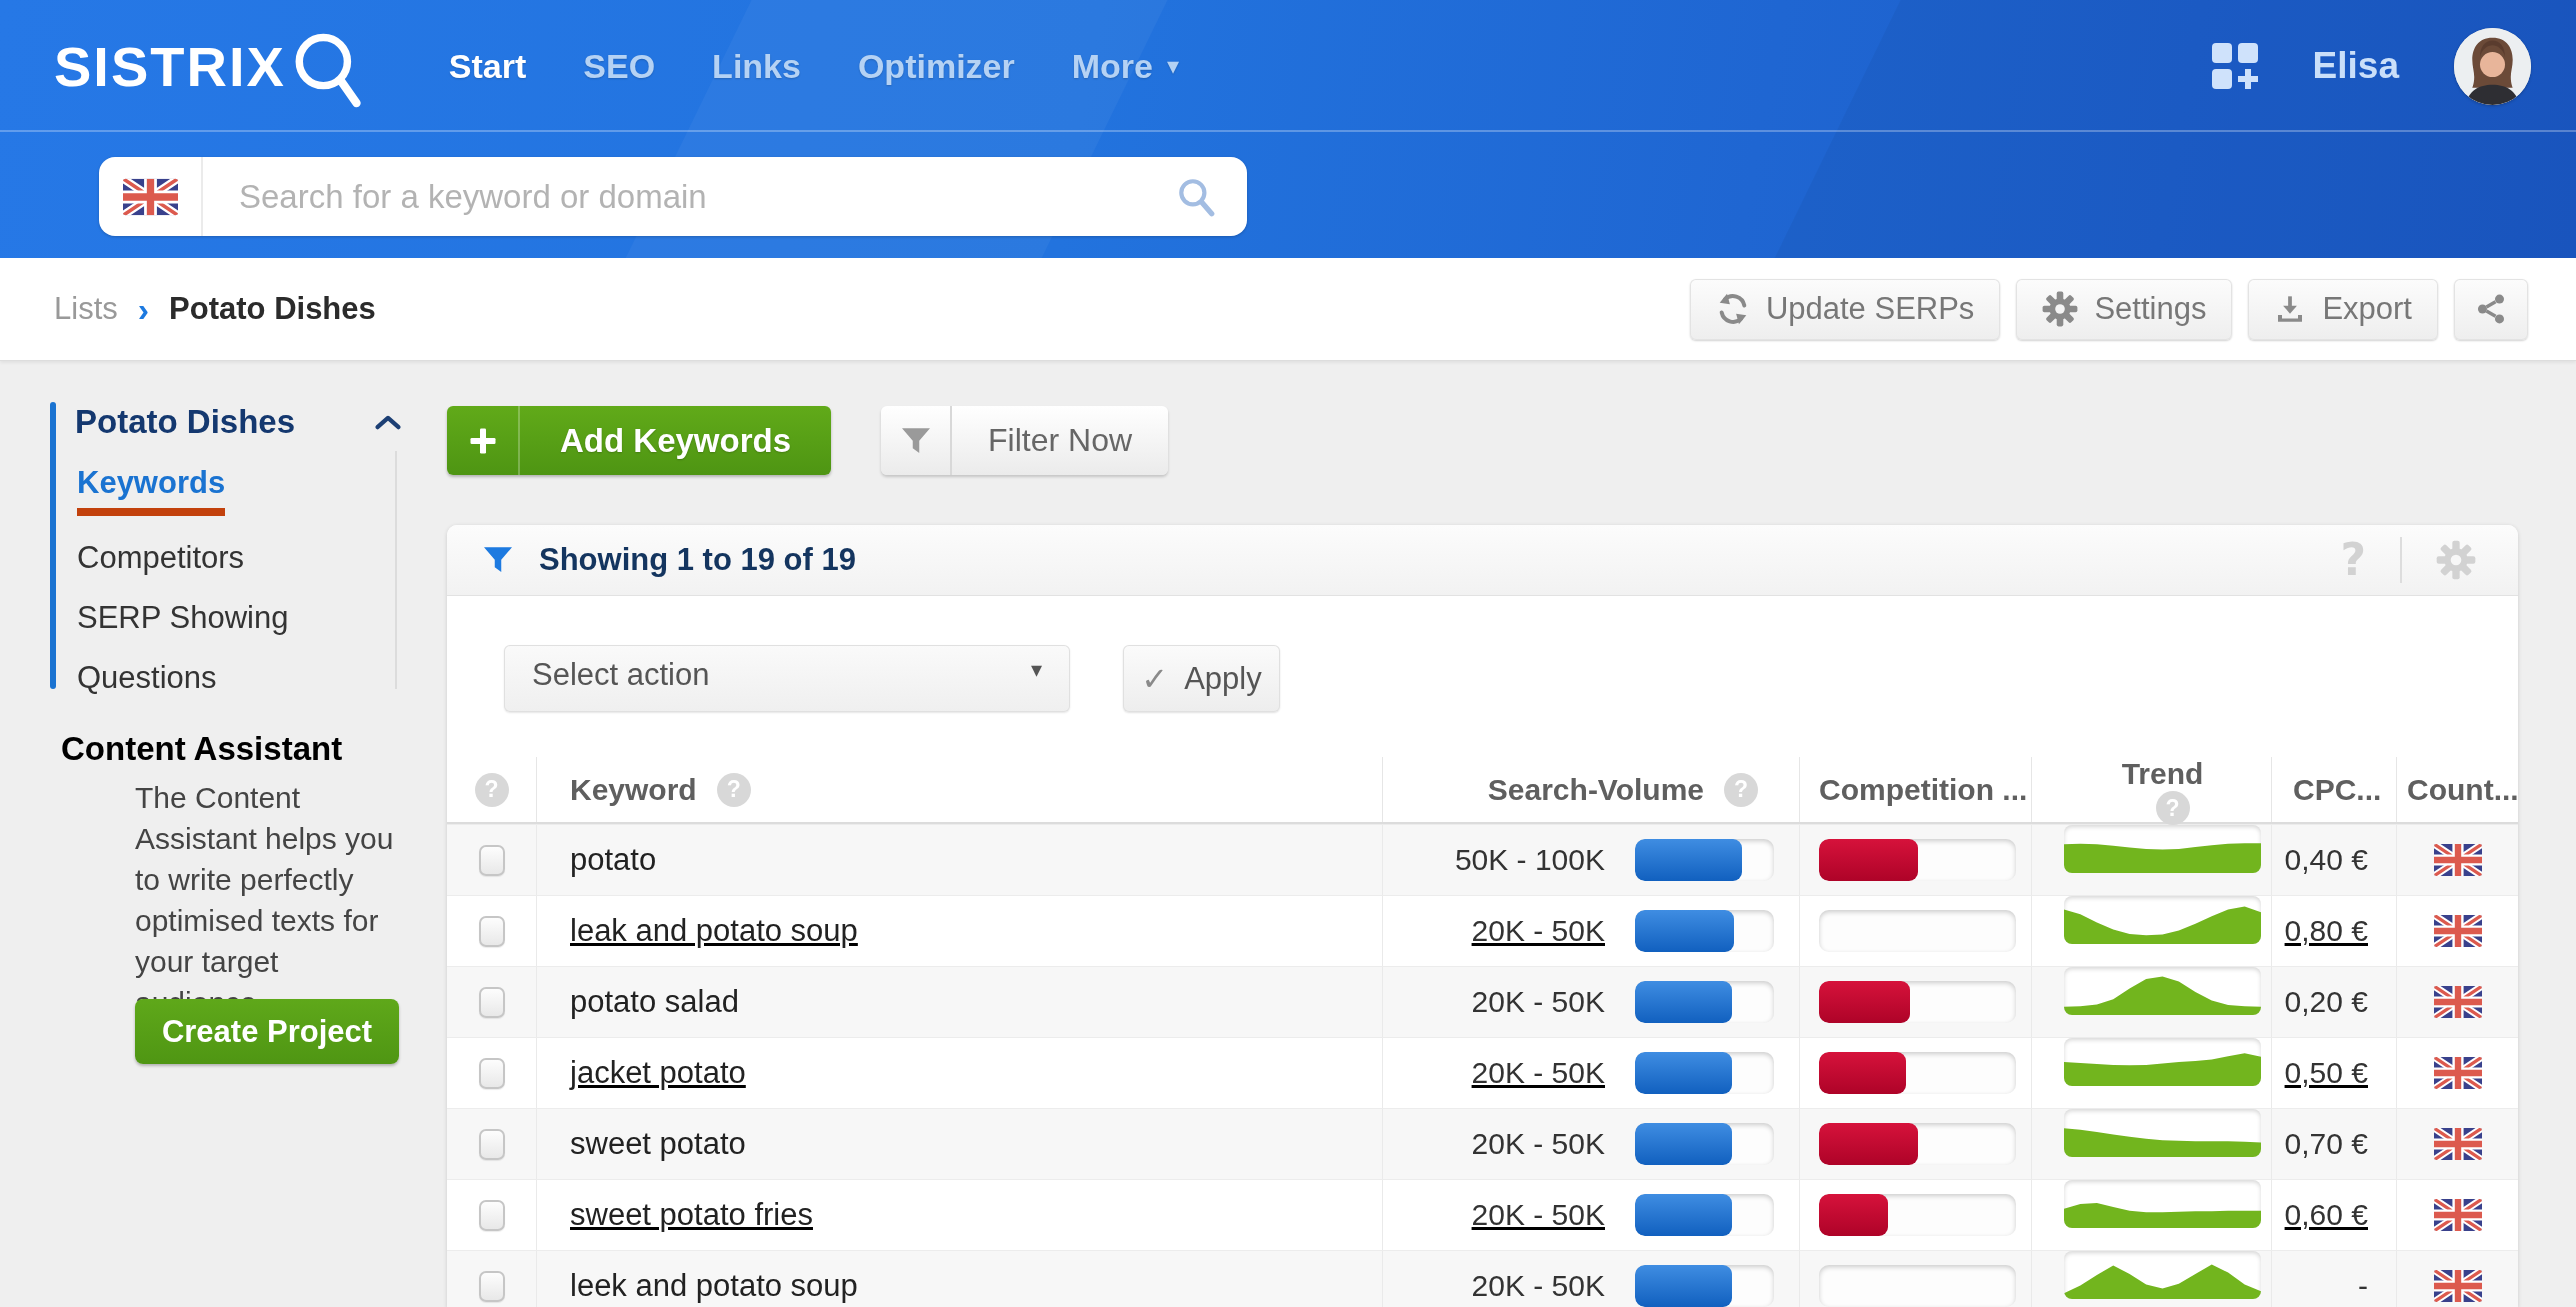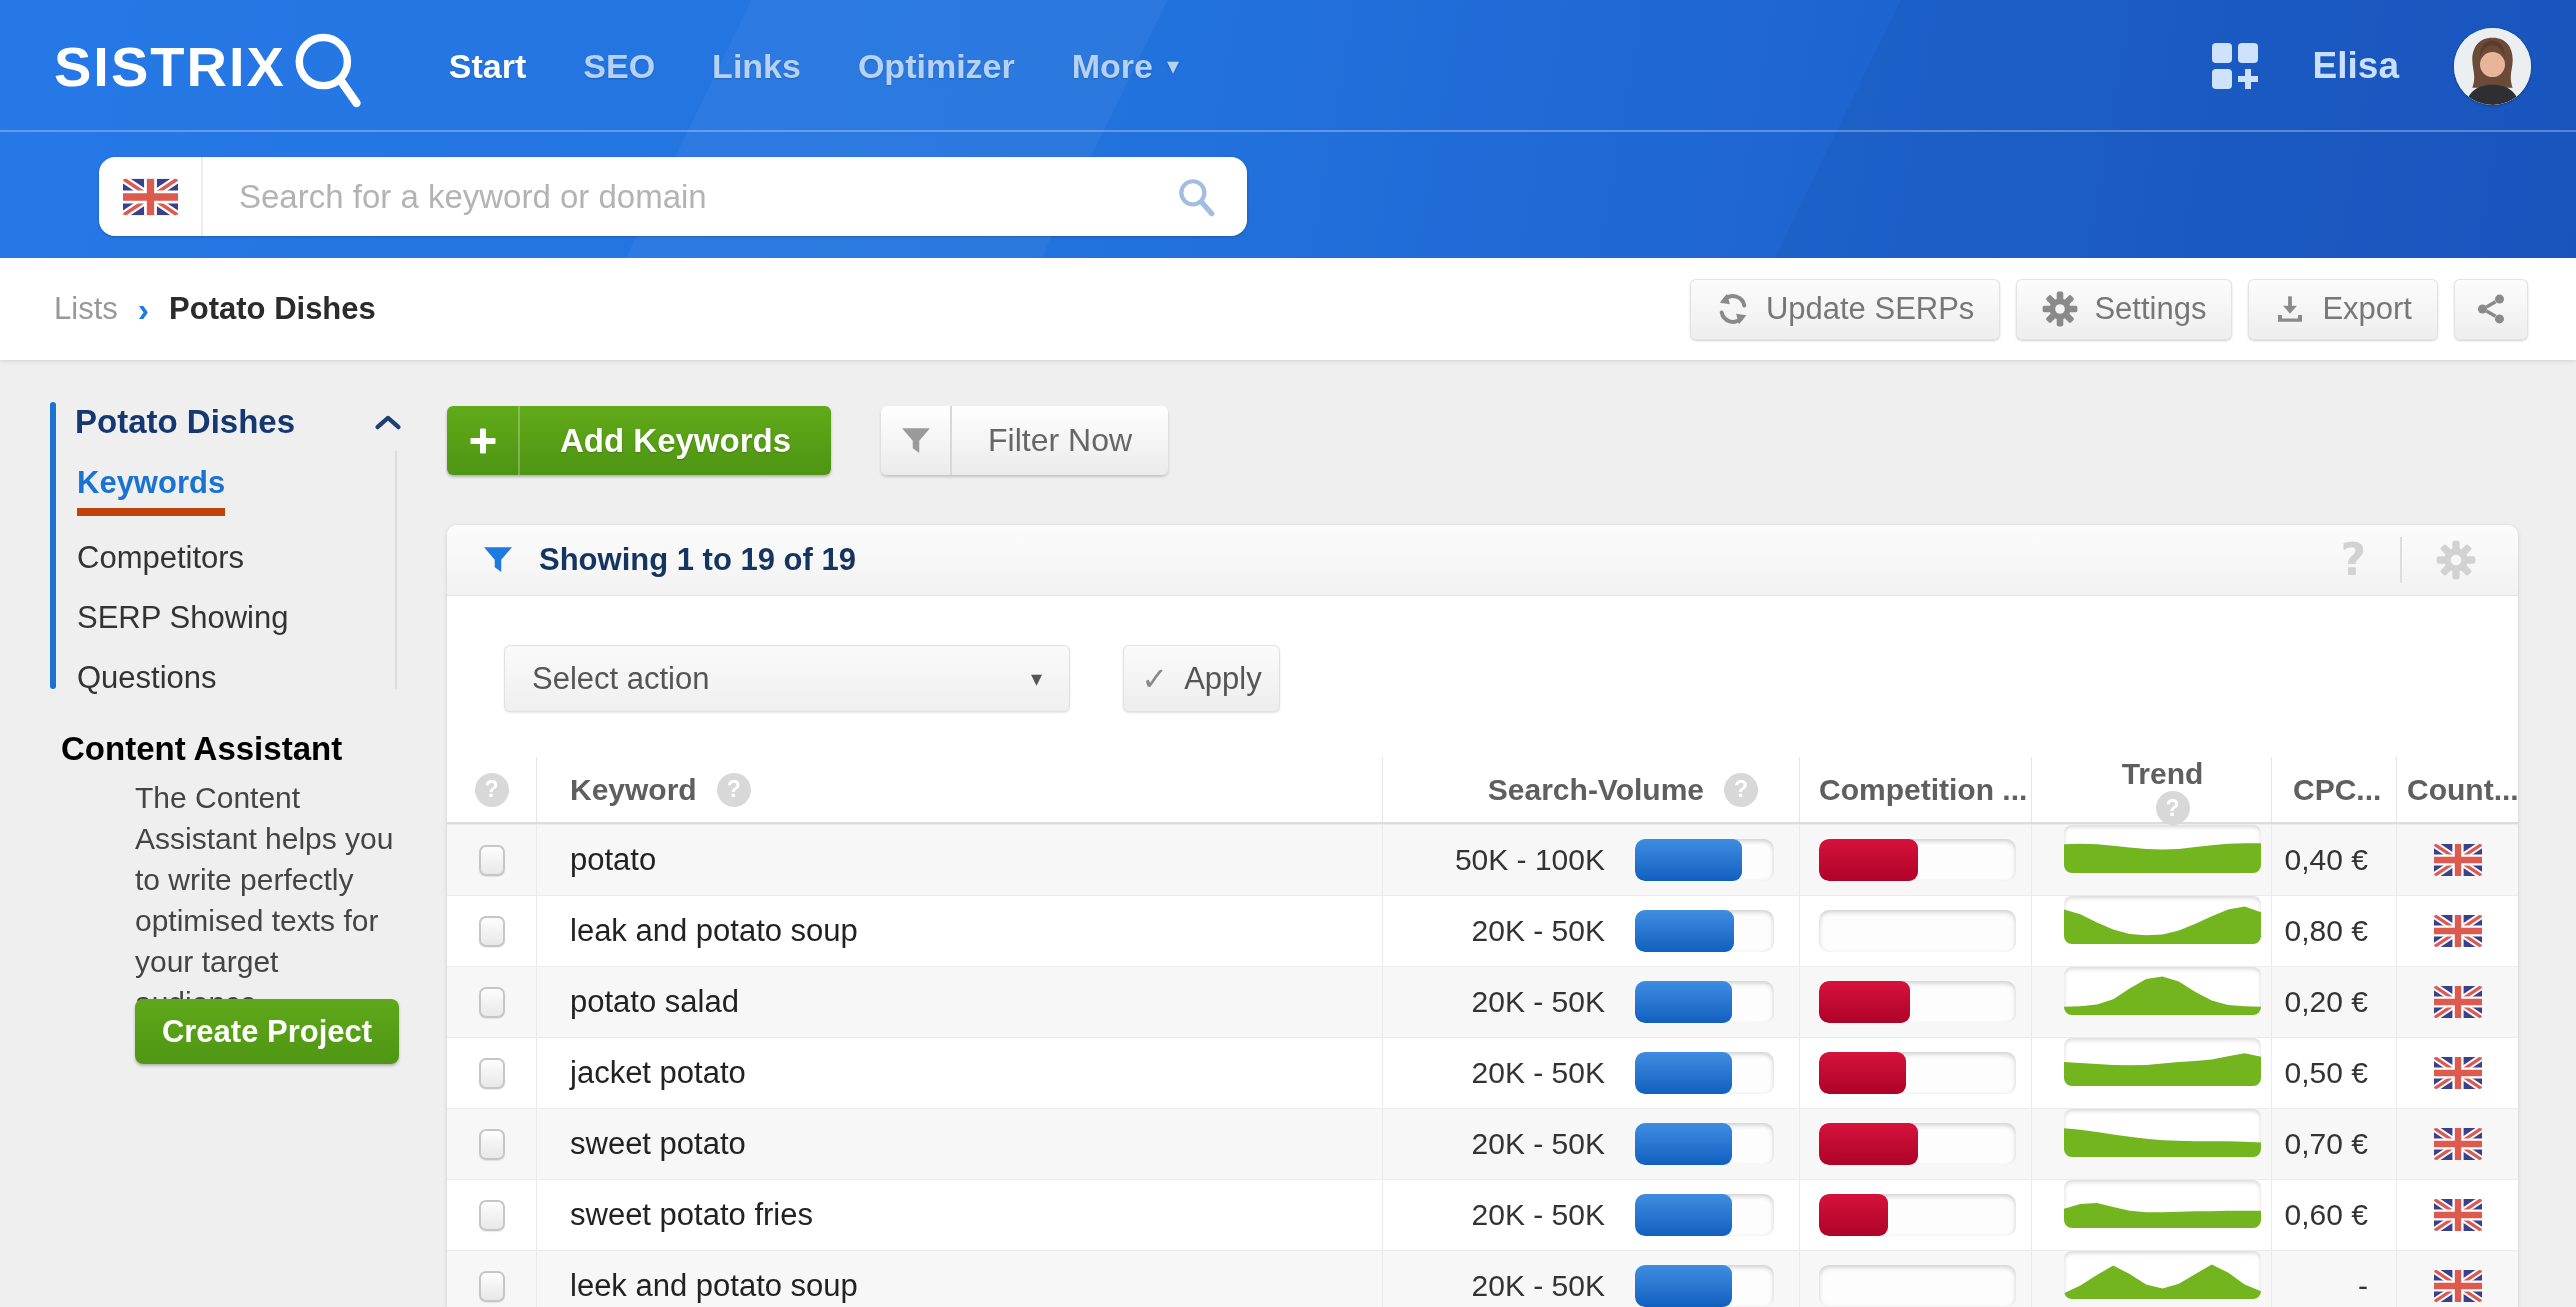--- a/index.html
+++ b/index.html
@@ -100,21 +100,21 @@
   .panel-head { height:71px; background:linear-gradient(#fcfcfc,#f2f2f2); border-bottom:1px solid #e2e2e2;
     display:flex; align-items:center; justify-content:space-between; padding:0 42px 0 36px; }
   .ph-left { display:flex; align-items:center; gap:26px; }
   .ph-title { font-size:31px; font-weight:bold; color:#14355f; }
   .ph-right { display:flex; align-items:center; gap:34px; }
   .ph-q { font-family:"DejaVu Sans", sans-serif; font-size:44px; font-weight:bold; color:#d2d2d2; cursor:pointer; line-height:1; }
   .ph-div { width:2px; height:46px; background:#ddd; }
   .action-row { position:relative; height:161px; background:#fff; }
   .select-box { position:absolute; left:57px; top:49px; width:566px; height:67px; border-radius:6px;
     background:linear-gradient(#fafafa,#efefef); box-shadow:inset 0 0 0 1px #e0e0e0, 0 1px 2px rgba(0,0,0,0.1);
-    display:flex; align-items:center; justify-content:space-between; padding:4px 28px; cursor:pointer; }
+    display:flex; align-items:flex-start; justify-content:space-between; padding:12px 28px; cursor:pointer; }
   .select-box .sel-lbl { font-size:31px; color:#555; }
   .sel-caret { font-family:"DejaVu Sans", sans-serif; font-size:22px; color:#555; }
   .apply-btn { position:absolute; left:676px; top:49px; width:157px; height:67px; border:none; border-radius:6px;
     background:linear-gradient(#fbfbfb,#ededed); box-shadow:inset 0 0 0 1px #e0e0e0, 0 1px 2px rgba(0,0,0,0.12);
     display:flex; align-items:center; justify-content:center; gap:16px; cursor:pointer;
     font-family:"Liberation Sans", sans-serif; }
   .apply-check { font-family:"DejaVu Sans", sans-serif; font-size:32px; font-weight:bold; color:#8a8a8a; }
   .apply-lbl { font-size:31px; color:#555; }
 
   
@@ -128,21 +128,21 @@
   .c-keyword { width:846px; padding-left:33px; }
   .c-volume { width:417px; justify-content:flex-end; padding-right:41px; }
   .c-competition { width:232px; padding-left:19px; }
   .c-trend { width:240px; padding-left:22px;flex-direction:column; }
   .c-cpc { width:125px; padding-left:21px; }
   .c-country { width:121px; padding-left:10px; }
   .th .qmark { margin-left:20px; }
 
   .trow { display:flex; height:71px; border-top:1px solid #ececec; }
   .trow.odd { background:#f7f7f7; }
-  .trow.even { background:#ffffff; }
+  .trow.even { background:#ffffff;text-decoration:underline; }
   .cell { display:flex; align-items:center; border-right:1px solid #eaeaea; font-size:31px; color:#222; }
   .cell:last-child { border-right:none; }
   .cell.c-volume { padding-right:25px; }
   .vol-label { font-size:30px; color:#333; margin-right:30px; }
   .cell.c-cpc { justify-content:flex-end; padding-left:0; padding-right:28px; font-size:30px; color:#333; }
   .cell.c-country { justify-content:center; padding-left:0; }
   .checkbox { width:26px; height:31px; border:2px solid #c6c6c6; border-radius:7px;
     background:linear-gradient(#fdfdfd,#e8e8e8); box-shadow:0 1px 1px rgba(0,0,0,0.08); cursor:pointer; }
   .bar-track { width:139px; height:42px; border-radius:10px; background:#fdfdfd;
     box-shadow:inset 0 2px 5px rgba(0,0,0,0.2); overflow:hidden; flex:0 0 auto; }

